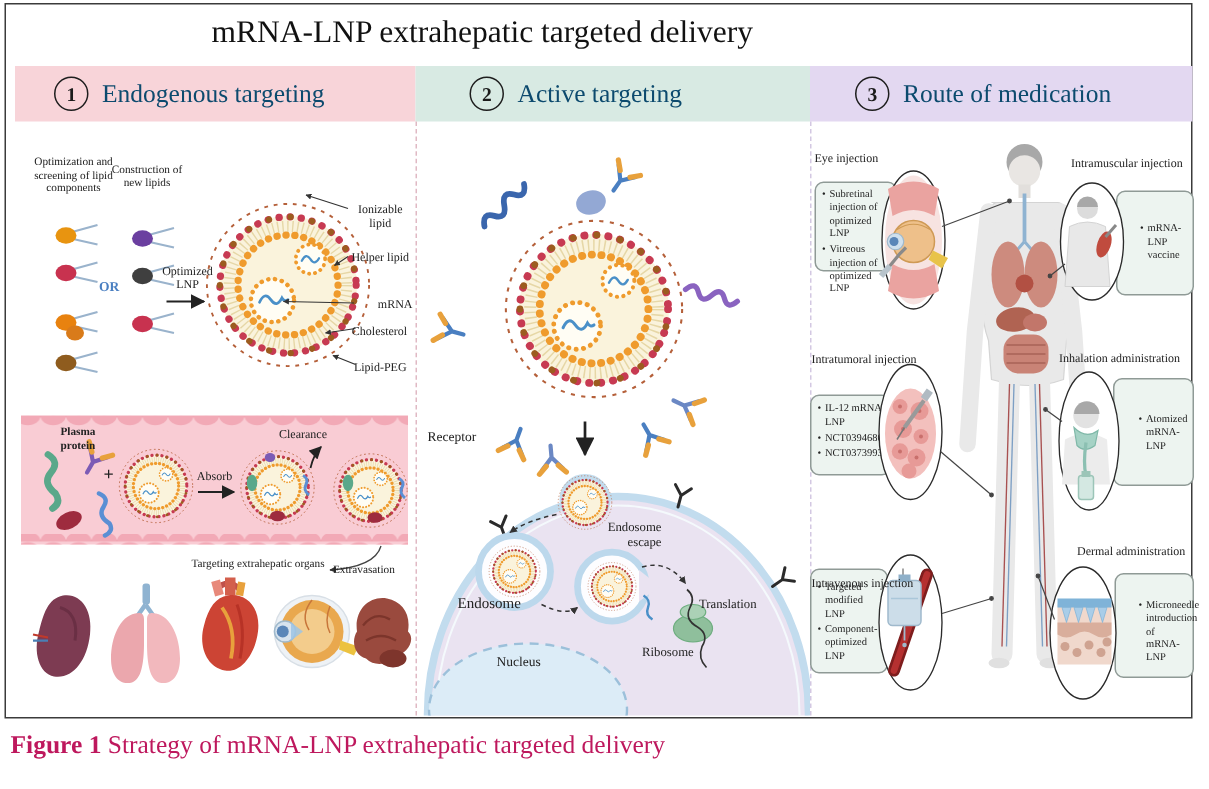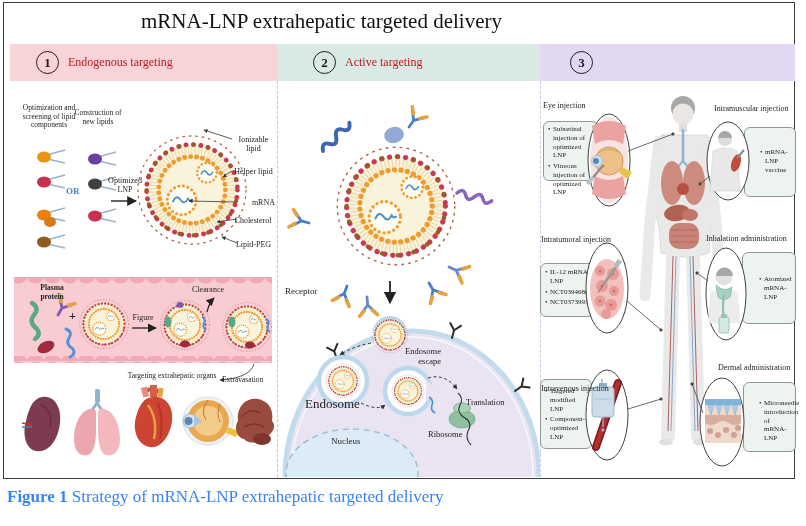--- a/index.html
+++ b/index.html
@@ -5,21 +5,21 @@
   html,body{margin:0;padding:0;background:#fff;}
   #stage{position:relative;width:806px;height:526px;background:#fff;overflow:hidden;
          font-family:"Liberation Serif","DejaVu Serif",serif;color:#1a1a1a;}
   .abs{position:absolute;}
   .lbl{position:absolute;font-family:"Liberation Serif","DejaVu Serif",serif;color:#222;line-height:1.15;}
   .c{text-align:center;}
   .band{position:absolute;top:44px;height:37px;display:flex;align-items:center;box-sizing:border-box;}
   .num{width:21px;height:21px;min-width:21px;border:1.6px solid #1e1e1e;border-radius:50%;
        display:flex;align-items:center;justify-content:center;font-weight:bold;font-size:13px;
        background:transparent;margin-right:9px;}
-  .bandlabel{font-size:12px;color:#b91c1c;}
+  .bandlabel{font-size:17px;color:#0c4a6e;}
   .rbox{position:absolute;background:#edf4f0;border:1px solid #8f9a96;border-radius:6px;
         box-sizing:border-box;color:#222;}
   .bl{position:relative;padding-left:6px;font-size:7px;line-height:1.25;margin-bottom:2px;}
   .bl::before{content:"\2022";position:absolute;left:1px;top:0;}
   .sep{position:absolute;top:81px;height:396px;width:0;}
   svg{position:absolute;overflow:hidden;}
 </style>
 </head>
 <body>
 
@@ -80,20 +80,21 @@
   <div class="band" style="left:10px;width:267px;background:#f8d4d9;padding-left:26px;">
     <div class="num">1</div>
     <div class="bandlabel">Endogenous targeting</div>
   </div>
   <div class="band" style="left:277px;width:263px;background:#d8eae3;padding-left:36px;">
     <div class="num">2</div>
     <div class="bandlabel">Active targeting</div>
   </div>
   <div class="band" style="left:540px;width:255px;background:#e3d8f1;padding-left:30px;">
     <div class="num">3</div>
+    <div class="bandlabel">Route of medication</div>
   </div>
 
   <div class="sep" style="left:277px;border-left:1px dashed #e0b9c4;"></div>
   <div class="sep" style="left:540px;border-left:1px dashed #d3c8e2;"></div>
 
   <svg style="left:10px;top:81px;" width="267" height="396" viewBox="0 0 267 396">
 
     <g>
       <use href="#lipid" transform="translate(28,72)" style="color:#e89410"></use>
       <use href="#lipid" transform="translate(28,97)" style="color:#c8324f"></use>
@@ -195,22 +196,22 @@
   <div class="lbl c" style="left:74px;top:109px;width:48px;font-size:7.5px;">Construction of new lipids</div>
   <div class="lbl" style="left:66px;top:186px;font-size:9px;font-weight:bold;color:#4a7fc1;">OR</div>
   <div class="lbl c" style="left:102px;top:176px;width:46px;font-size:8px;">Optimized LNP</div>
   <div class="lbl c" style="left:231px;top:135px;width:45px;font-size:8px;">Ionizable lipid</div>
   <div class="lbl c" style="left:231px;top:167px;width:45px;font-size:8px;">Helper lipid</div>
   <div class="lbl c" style="left:235px;top:198px;width:40px;font-size:8px;text-align:right;">mRNA</div>
   <div class="lbl c" style="left:229px;top:216px;width:48px;font-size:8px;">Cholesterol</div>
   <div class="lbl c" style="left:231px;top:240px;width:45px;font-size:8px;">Lipid-PEG</div>
   <div class="lbl c" style="left:30px;top:284px;width:44px;font-size:7.5px;font-weight:600;">Plasma protein</div>
   <div class="lbl" style="left:69px;top:310px;font-size:12px;font-weight:600;">+</div>
-  <div class="lbl c" style="left:123px;top:313px;width:40px;font-size:8px;">Figure</div>
-  <div class="lbl c" style="left:180px;top:285px;width:44px;font-size:8px;text-align:right;">Clearance</div>
+  <div class="lbl c" style="left:123px;top:313px;width:40px;font-size:8px;">Absorb</div>
+  <div class="lbl c" style="left:180px;top:285px;width:44px;font-size:8px;">Clearance</div>
   <div class="lbl c" style="left:100px;top:372px;width:104px;font-size:7.5px;margin-left:20px;">Targeting extrahepatic organs</div>
   <div class="lbl" style="left:222px;top:376px;width:74px;font-size:7.5px;">Extravasation</div>
 
   <svg style="left:277px;top:81px;" width="263" height="396" viewBox="0 0 263 396">
 
     <g>
       <use href="#lnpG" transform="translate(56.5,62.5) scale(1.25)"></use>
       <ellipse cx="117" cy="54" rx="10" ry="8" fill="#93a8d4" transform="rotate(-15 117 54)"></ellipse>
       <use href="#ab" transform="translate(132,46) rotate(35)" style="color:#4a7fc1"></use>
       <use href="#sq" transform="translate(46,70) rotate(-40) scale(1.2)" style="color:#3a66ad"></use>
@@ -250,21 +251,21 @@
       <g stroke="#333" stroke-width="1" fill="none" stroke-dasharray="3 2.5">
         <path d="M94,262 Q74,266 63,274" marker-end="url(#arrS)"></path>
         <path d="M84,322 Q100,330 108,324" marker-end="url(#arrS)"></path>
         <path d="M151,297 Q168,292 180,308" marker-end="url(#arrS)"></path>
       </g>
     </g>
   </svg>
 
   <div class="lbl" style="left:285px;top:286px;font-size:9px;">Receptor</div>
   <div class="lbl c" style="left:391px;top:347px;width:50px;font-size:8.5px;text-align:right;">Endosome escape</div>
-  <div class="lbl" style="left:305px;top:397px;font-size:13px;">Endosome</div>
+  <div class="lbl" style="left:305px;top:397px;font-size:10px;">Endosome</div>
   <div class="lbl" style="left:331px;top:436px;font-size:9px;">Nucleus</div>
   <div class="lbl" style="left:428px;top:430px;font-size:8.5px;">Ribosome</div>
   <div class="lbl" style="left:466px;top:398px;font-size:8.5px;">Translation</div>
 
   <div class="rbox" style="left:744px;top:127px;width:52px;height:70px;padding:20px 2px 2px 14px;">
     <div class="bl">mRNA-LNP vaccine</div>
   </div>
   <div class="rbox" style="left:543px;top:121px;width:55px;height:60px;padding:3px 2px 2px 3px;">
     <div class="bl">Subretinal injection of optimized LNP</div>
     <div class="bl">Vitreous injection of optimized LNP</div>
@@ -415,17 +416,17 @@
     </g>
   </svg>
 
   <div class="lbl" style="left:543px;top:101px;font-size:8px;white-space:nowrap;">Eye injection</div>
   <div class="lbl" style="left:714px;top:104px;font-size:8px;white-space:nowrap;">Intramuscular injection</div>
   <div class="lbl" style="left:541px;top:235px;font-size:8px;white-space:nowrap;">Intratumoral injection</div>
   <div class="lbl" style="left:706px;top:234px;font-size:8px;white-space:nowrap;">Inhalation administration</div>
   <div class="lbl" style="left:541px;top:362px;font-size:8px;white-space:nowrap;margin-top:22px;">Intravenous injection</div>
   <div class="lbl" style="left:718px;top:363px;font-size:8px;white-space:nowrap;">Dermal administration</div>
 
-  <div class="lbl" style="left:7px;top:487px;font-size:17px;color:#3b82f6;">
+  <div class="lbl" style="left:7px;top:487px;font-size:17px;color:#be185d;">
     <span style="font-weight:bold;">Figure 1</span><span> Strategy of mRNA-LNP extrahepatic targeted delivery</span>
   </div>
 
 </div>
 
 </body></html>

